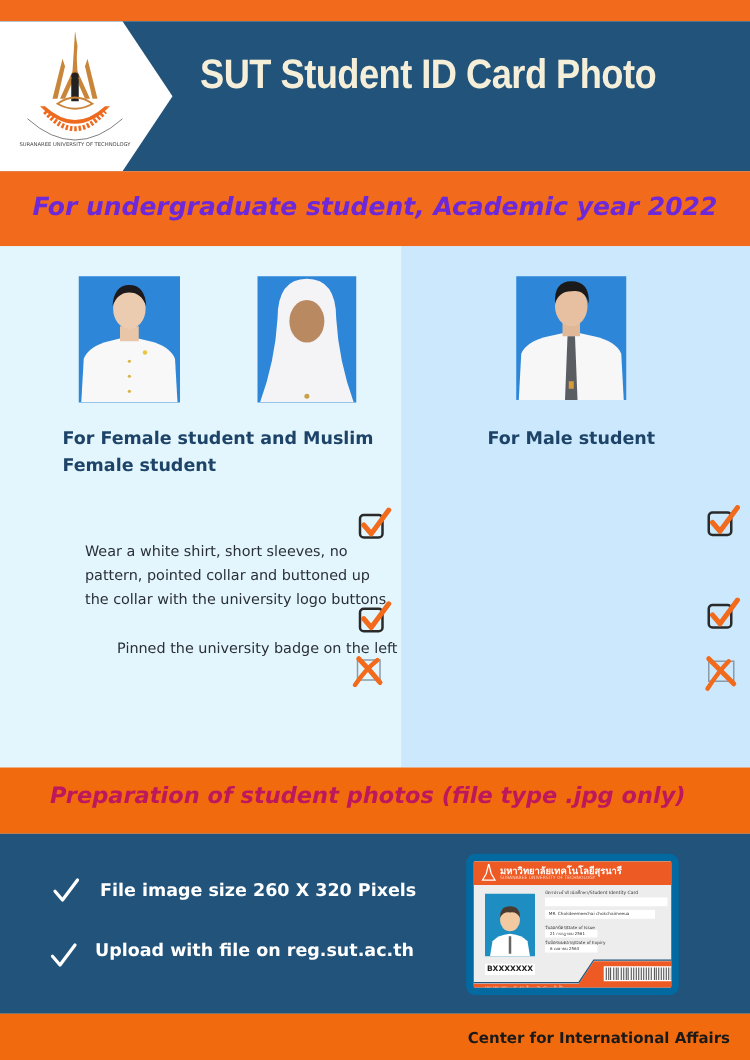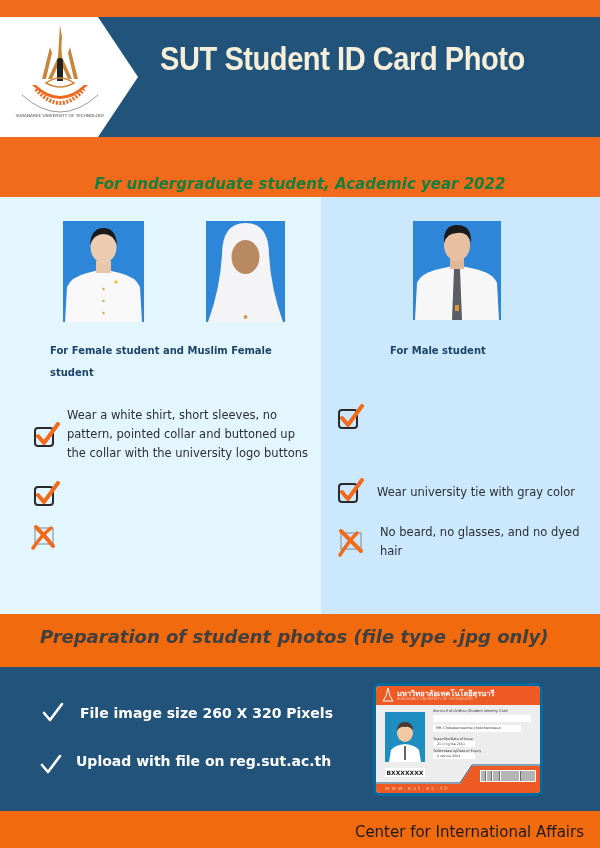--- a/index.html
+++ b/index.html
@@ -4,34 +4,34 @@
 <style>
   * { box-sizing: border-box; margin: 0; padding: 0; }
   html, body { width: 600px; height: 848px; overflow: hidden; }
   body { font-family: "DejaVu Sans", sans-serif; background: #e4f6fd; position: relative; }
   .abs { position: absolute; }
   .top-strip { left: 0; top: 0; width: 600px; height: 17px; background: #f26a1c; }
   .header { left: 0; top: 17px; width: 600px; height: 120px; background: #22537a; }
   .logo-area { left: 0; top: 17px; width: 140px; height: 120px; }
   .title { left: 160px; top: 40px; width: 440px; font-family: "Liberation Sans", sans-serif; font-weight: bold; font-size: 33px; color: #f5efd9; letter-spacing: -0.5px; transform: scaleX(0.88); transform-origin: left center; white-space: nowrap; }
   .subtitle-band { left: 0; top: 137px; width: 600px; height: 60px; background: #f26a1c; }
-  .subtitle { left: 0; top: 153px; width: 600px; text-align: center; color: #15803d; font-style: italic; font-weight: bold; font-size: 15px; margin-top: 22px; }
+  .subtitle { left: 0; top: 153px; width: 600px; text-align: center; color: #6d28d9; font-style: italic; font-weight: bold; font-size: 20px; }
   .panel-left { left: 0; top: 197px; width: 321px; height: 417px; background: #e4f6fd; }
   .panel-right { left: 321px; top: 197px; width: 279px; height: 417px; background: #cbe8fc; }
   .photo { background: #2e86d8; overflow: hidden; }
-  .heading { color: #1d4468; font-weight: bold; font-size: 10px; line-height: 22px; }
-  .item { display: flex; align-items: center; }
+  .heading { color: #1d4468; font-weight: bold; font-size: 14px; line-height: 22px; }
+  .item { display: flex; align-items: flex-end; flex-direction: column; }
   .item-text { color: #2a2f37; font-size: 11.5px; line-height: 19px; }
   .prep-band { left: 0; top: 614px; width: 600px; height: 53px; background: #f26a0e; }
-  .prep-text { left: 40px; top: 626px; color: #404040; font-weight: bold; font-style: italic; font-size: 18px; white-space: nowrap; }
+  .prep-text { left: 40px; top: 626px; color: #be185d; font-weight: bold; font-style: italic; font-size: 18px; white-space: nowrap; }
   .bottom-band { left: 0; top: 667px; width: 600px; height: 144px; background: #22537a; }
   .req { color: #ffffff; font-weight: bold; font-size: 14px; white-space: nowrap; }
   .footer { left: 0; top: 811px; width: 600px; height: 37px; background: #f26a0e; }
-  .footer-text { right: 16px; top: 823px; color: #1a1a1a; font-weight: normal; font-size: 15px; }
-  .card { left: 373px; top: 683px; width: 170px; height: 113px; background: #ededed; border-radius: 7px; border: 3px solid #0369a1; overflow: hidden; }
+  .footer-text { right: 16px; top: 823px; color: #1a1a1a; font-weight: bold; font-size: 12px; }
+  .card { left: 373px; top: 683px; width: 170px; height: 113px; background: #ededed; border-radius: 7px; border: 6px solid #0369a1; overflow: hidden; }
 </style>
 </head>
 <body>
 
 <div class="abs top-strip"></div>
 <div class="abs header"></div>
 
 <svg class="abs logo-area" viewBox="0 0 140 120" width="140" height="120">
   <polygon points="0,0 98,0 138,60 98,120 0,120" fill="#ffffff"></polygon>
   <g>
@@ -84,20 +84,21 @@
     <rect x="2" y="6" width="18" height="18" rx="3" fill="none" stroke="#2a2a2a" stroke-width="2"></rect>
     <path d="M5 14 L11 21 L25 2" fill="none" stroke="#f26a1c" stroke-width="4" stroke-linecap="round" stroke-linejoin="round"></path>
   </svg>
   <div class="item-text" style="margin-left:2px; width:250px;">Wear a white shirt, short sleeves, no pattern, pointed collar and buttoned up the collar with the university logo buttons</div>
 </div>
 <div class="abs item" style="left:33px; top:481px; width:285px;">
   <svg width="32" height="26" viewBox="0 0 32 26" style="flex:none;">
     <rect x="2" y="6" width="18" height="18" rx="3" fill="none" stroke="#2a2a2a" stroke-width="2"></rect>
     <path d="M5 14 L11 21 L25 2" fill="none" stroke="#f26a1c" stroke-width="4" stroke-linecap="round" stroke-linejoin="round"></path>
   </svg>
+  <div class="item-text" style="margin-left:2px; margin-top:2px;">Pinned the university badge on the left</div>
 </div>
 <div class="abs item" style="left:31px; top:524px; width:285px;">
   <svg width="34" height="26" viewBox="0 0 34 26" style="flex:none;">
     <rect x="4" y="4" width="18" height="16" fill="none" stroke="#8a9aa8" stroke-width="1.2"></rect>
     <path d="M5 3 Q14 12 22 22" fill="none" stroke="#f26a1c" stroke-width="4" stroke-linecap="round"></path>
     <path d="M20 4 Q10 12 2 24" fill="none" stroke="#f26a1c" stroke-width="3.5" stroke-linecap="round"></path>
   </svg>
 </div>
 
 <div class="abs panel-right"></div>
@@ -119,29 +120,27 @@
   <svg width="32" height="26" viewBox="0 0 32 26" style="flex:none;">
     <rect x="2" y="6" width="18" height="18" rx="3" fill="none" stroke="#2a2a2a" stroke-width="2"></rect>
     <path d="M5 14 L11 21 L25 2" fill="none" stroke="#f26a1c" stroke-width="4" stroke-linecap="round" stroke-linejoin="round"></path>
   </svg>
 </div>
 <div class="abs item" style="left:337px; top:478px; width:260px;">
   <svg width="32" height="26" viewBox="0 0 32 26" style="flex:none;">
     <rect x="2" y="6" width="18" height="18" rx="3" fill="none" stroke="#2a2a2a" stroke-width="2"></rect>
     <path d="M5 14 L11 21 L25 2" fill="none" stroke="#f26a1c" stroke-width="4" stroke-linecap="round" stroke-linejoin="round"></path>
   </svg>
-  <div class="item-text" style="margin-left:8px; margin-top:2px;">Wear university tie with gray color</div>
 </div>
 <div class="abs item" style="left:337px; top:523px; width:260px;">
   <svg width="34" height="30" viewBox="0 0 34 30" style="flex:none;">
     <rect x="4" y="6" width="20" height="16" fill="none" stroke="#8a9aa8" stroke-width="1.2"></rect>
     <path d="M4 4 Q14 14 24 24" fill="none" stroke="#f26a1c" stroke-width="4" stroke-linecap="round"></path>
     <path d="M20 6 Q12 14 3 28" fill="none" stroke="#f26a1c" stroke-width="3.5" stroke-linecap="round"></path>
   </svg>
-  <div class="item-text" style="margin-left:9px; width:200px;">No beard, no glasses, and no dyed hair</div>
 </div>
 
 <div class="abs prep-band"></div>
 <div class="abs prep-text">Preparation of student photos (file type .jpg only)</div>
 
 <div class="abs bottom-band"></div>
 
 <div class="abs" style="left:42px; top:702px;">
   <svg width="22" height="20" viewBox="0 0 22 20">
       <path d="M2 11 L8 18 L20 2" fill="none" stroke="#ffffff" stroke-width="2.6" stroke-linecap="round" stroke-linejoin="round"></path>

